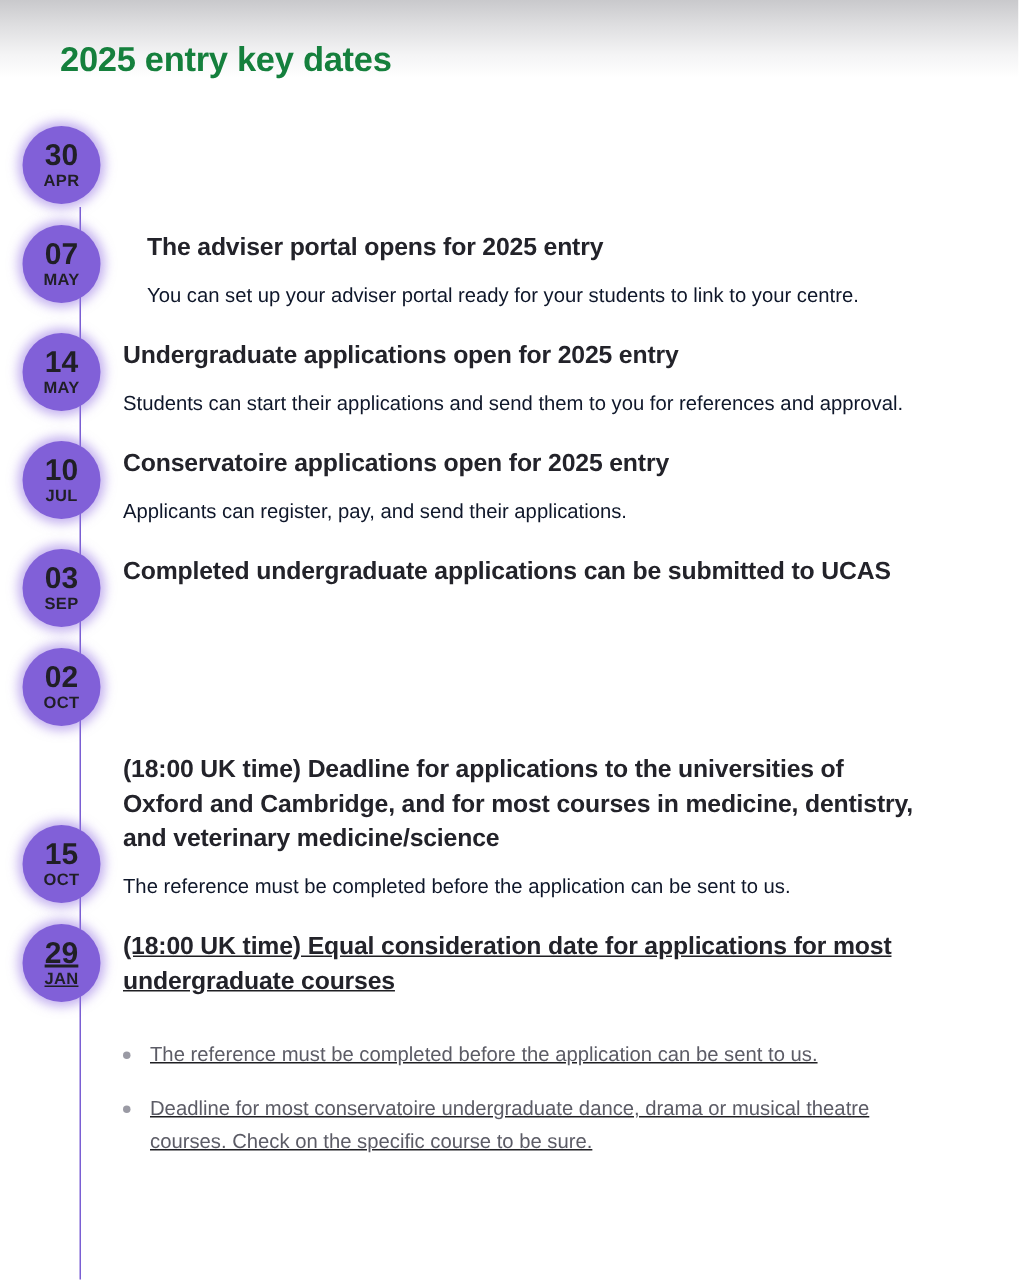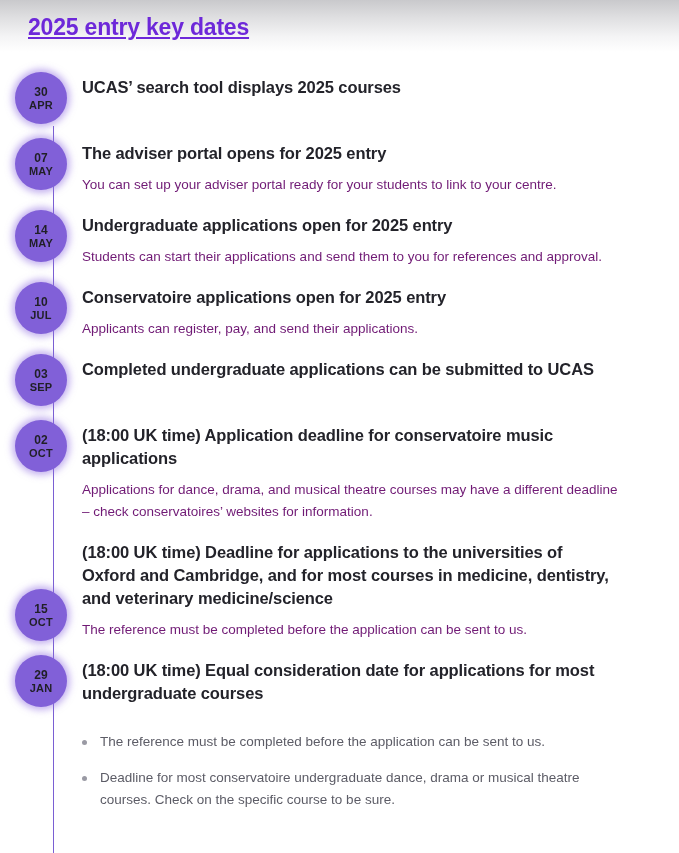--- a/index.html
+++ b/index.html
@@ -22,28 +22,27 @@
     top: 0; left: 0;
     width: 679px;
     height: 52px;
     background: linear-gradient(to bottom, #c9c9cc 0%, #dedee0 32%, #f4f4f5 70%, #ffffff 100%);
     z-index: 0;
   }
 
   .page-title {
     position: relative;
     z-index: 2;
-    margin: 4px;
+    margin: 16px;
     padding: 8px 0 0 24px;
     font-size: 23px;
     line-height: 30px;
     font-weight: bold;
     letter-spacing: -0.2px;
-    color: #6d28d9;
-    text-decoration: underline;
+    color: #15803d;
   }
 
   
   .timeline {
     position: relative;
     z-index: 1;
     margin-top: 30px;
     padding-bottom: 0;
   }
 
@@ -82,21 +81,21 @@
     box-shadow: 0 0 7px 3px rgba(146,111,226,0.55);
     display: flex;
     flex-direction: column;
     align-items: center;
     justify-content: center;
     line-height: 1;
     z-index: 2;
     flex: 0 0 52px;
   }
   .badge .day {
-    font-size: 12px;
+    font-size: 20px;
     font-weight: bold;
     color: #201f26;
     letter-spacing: 0.1px;
   }
   .badge .mon {
     font-size: 11px;
     font-weight: bold;
     color: #201f26;
     margin-top: 2px;
     letter-spacing: 0.2px;
@@ -114,21 +113,21 @@
     line-height: 23px;
     font-weight: bold;
     color: #23232a;
     letter-spacing: -0.1px;
   }
 
   .entry-desc {
     margin: 9px 0 0 0;
     font-size: 13.5px;
     line-height: 22px;
-    color: #701a75;
+    color: #0f172a;
     letter-spacing: 0px;
   }
 
   .bullet-list {
     list-style: none;
     margin: 26px 0 0 0;
     padding: 0;
   }
   .bullet-list li {
     position: relative;
@@ -158,25 +157,22 @@
 <div class="timeline">
   <div class="timeline-line"></div>
   <div id="entries-root">
       <div class="entry">
         <div class="badge-col">
           <div class="badge">
             <span class="day">30</span>
             <span class="mon">APR</span>
           </div>
         </div>
-        <div class="entry-body">
-          <h2 class="entry-title">UCAS’ search tool displays 2025 courses</h2>
-        </div>
-      </div>
-      <div class="entry" style="margin-top: 14px;">
+      </div>
+      <div class="entry" style="margin-top: 14px; gap: 16px;">
         <div class="badge-col">
           <div class="badge">
             <span class="day">07</span>
             <span class="mon">MAY</span>
           </div>
         </div>
         <div class="entry-body">
           <h2 class="entry-title">The adviser portal opens for 2025 entry</h2>
           <p class="entry-desc">You can set up your adviser portal ready for your students to link to your centre.</p>
         </div>
@@ -216,38 +212,34 @@
           <h2 class="entry-title">Completed undergraduate applications can be submitted to UCAS</h2>
         </div>
       </div>
       <div class="entry" style="margin-top: 14px;">
         <div class="badge-col">
           <div class="badge">
             <span class="day">02</span>
             <span class="mon">OCT</span>
           </div>
         </div>
-        <div class="entry-body">
-          <h2 class="entry-title">(18:00 UK time) Application deadline for conservatoire music applications</h2>
-          <p class="entry-desc">Applications for dance, drama, and musical theatre courses may have a different deadline – check conservatoires’ websites for information.</p>
-        </div>
       </div>
       <div class="entry" style="margin-top: 14px; align-items: flex-end;">
         <div class="badge-col">
           <div class="badge">
             <span class="day">15</span>
             <span class="mon">OCT</span>
           </div>
         </div>
         <div class="entry-body">
           <h2 class="entry-title">(18:00 UK time) Deadline for applications to the universities of Oxford and Cambridge, and for most courses in medicine, dentistry, and veterinary medicine/science</h2>
           <p class="entry-desc">The reference must be completed before the application can be sent to us.</p>
         </div>
       </div>
-      <div class="entry" style="margin-top: 14px;">
+      <div class="entry" style="margin-top: 14px; text-decoration: underline;">
         <div class="badge-col">
           <div class="badge">
             <span class="day">29</span>
             <span class="mon">JAN</span>
           </div>
         </div>
         <div class="entry-body">
           <h2 class="entry-title">(18:00 UK time) Equal consideration date for applications for most undergraduate courses</h2>
           <ul class="bullet-list">
             <li><span class="bullet-dot"></span><span>The reference must be completed before the application can be sent to us.</span></li>

